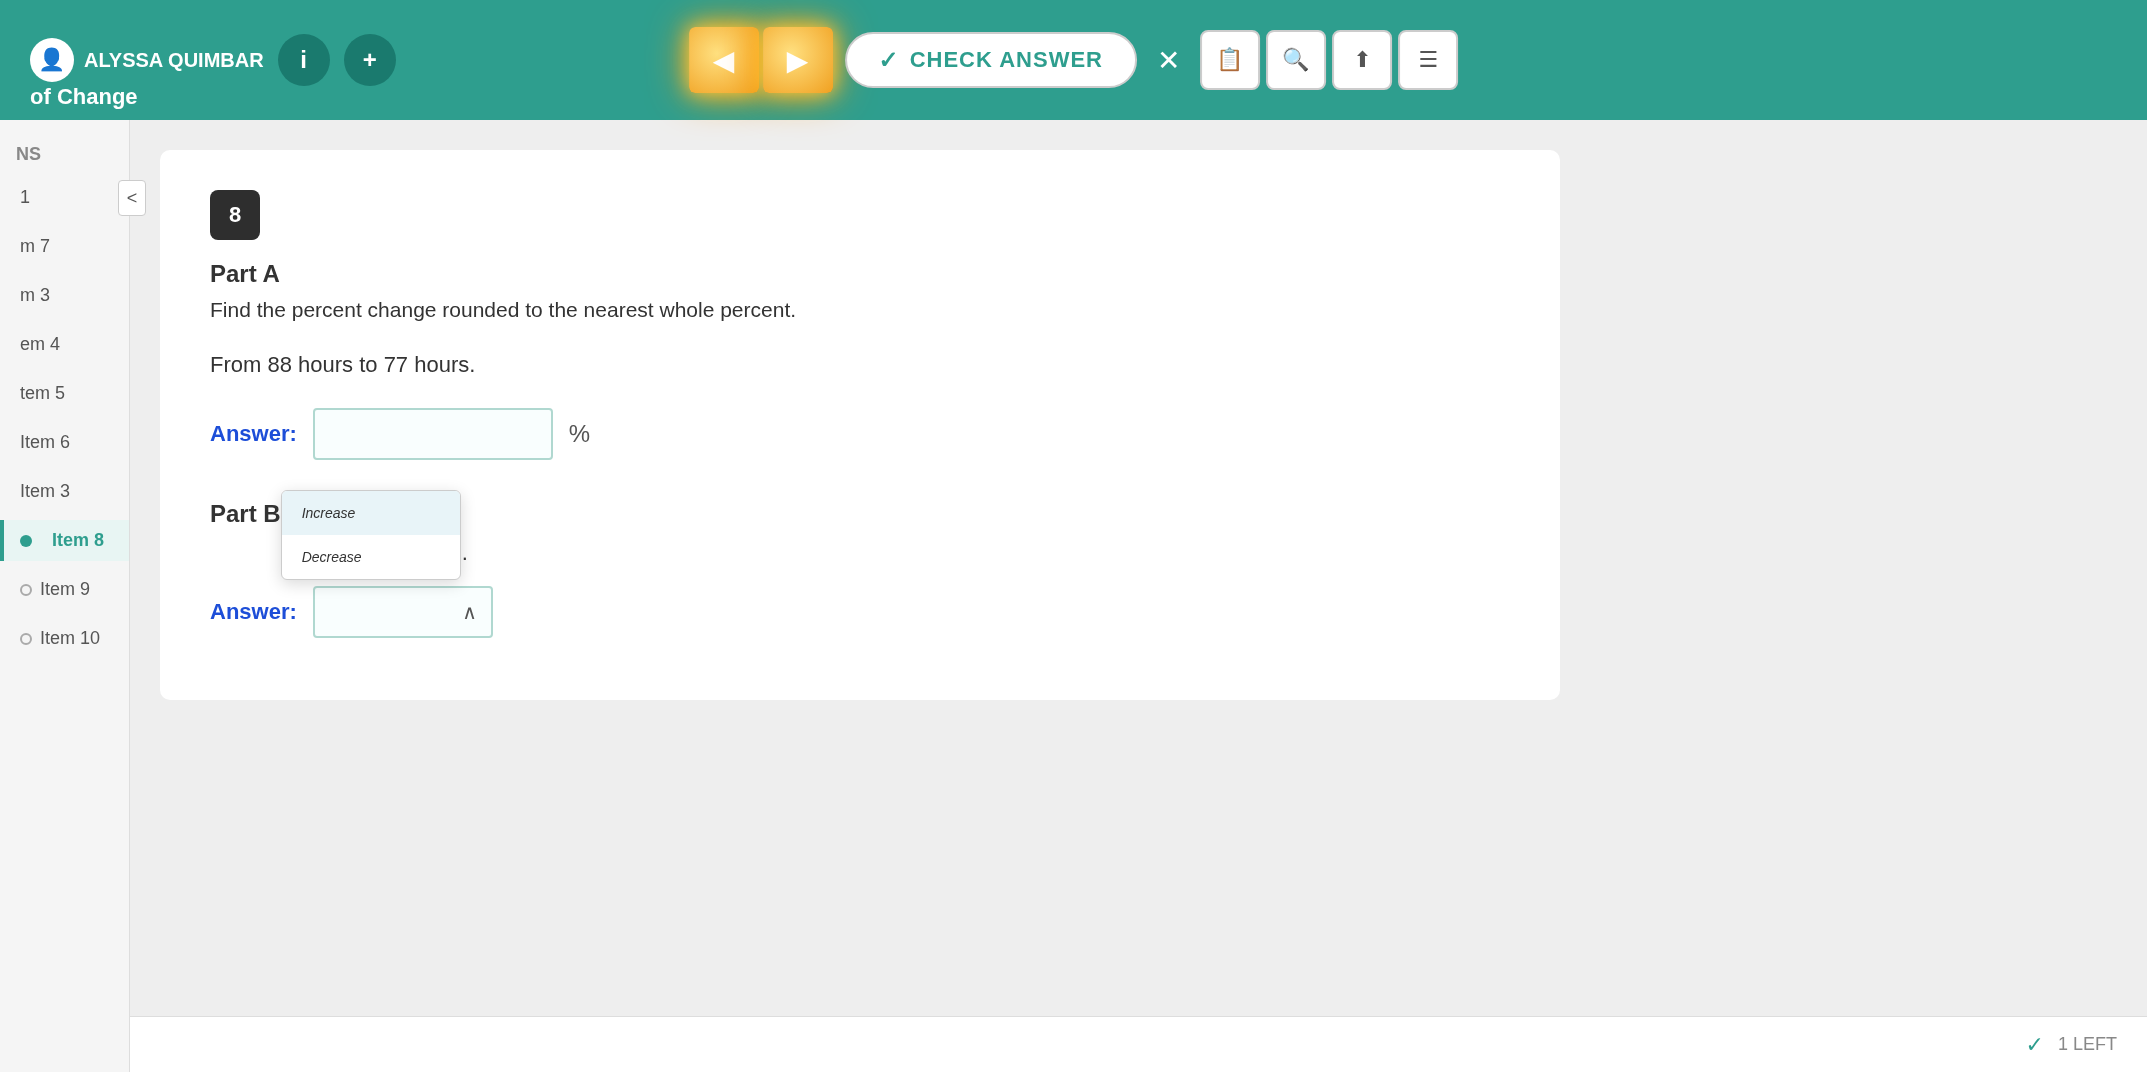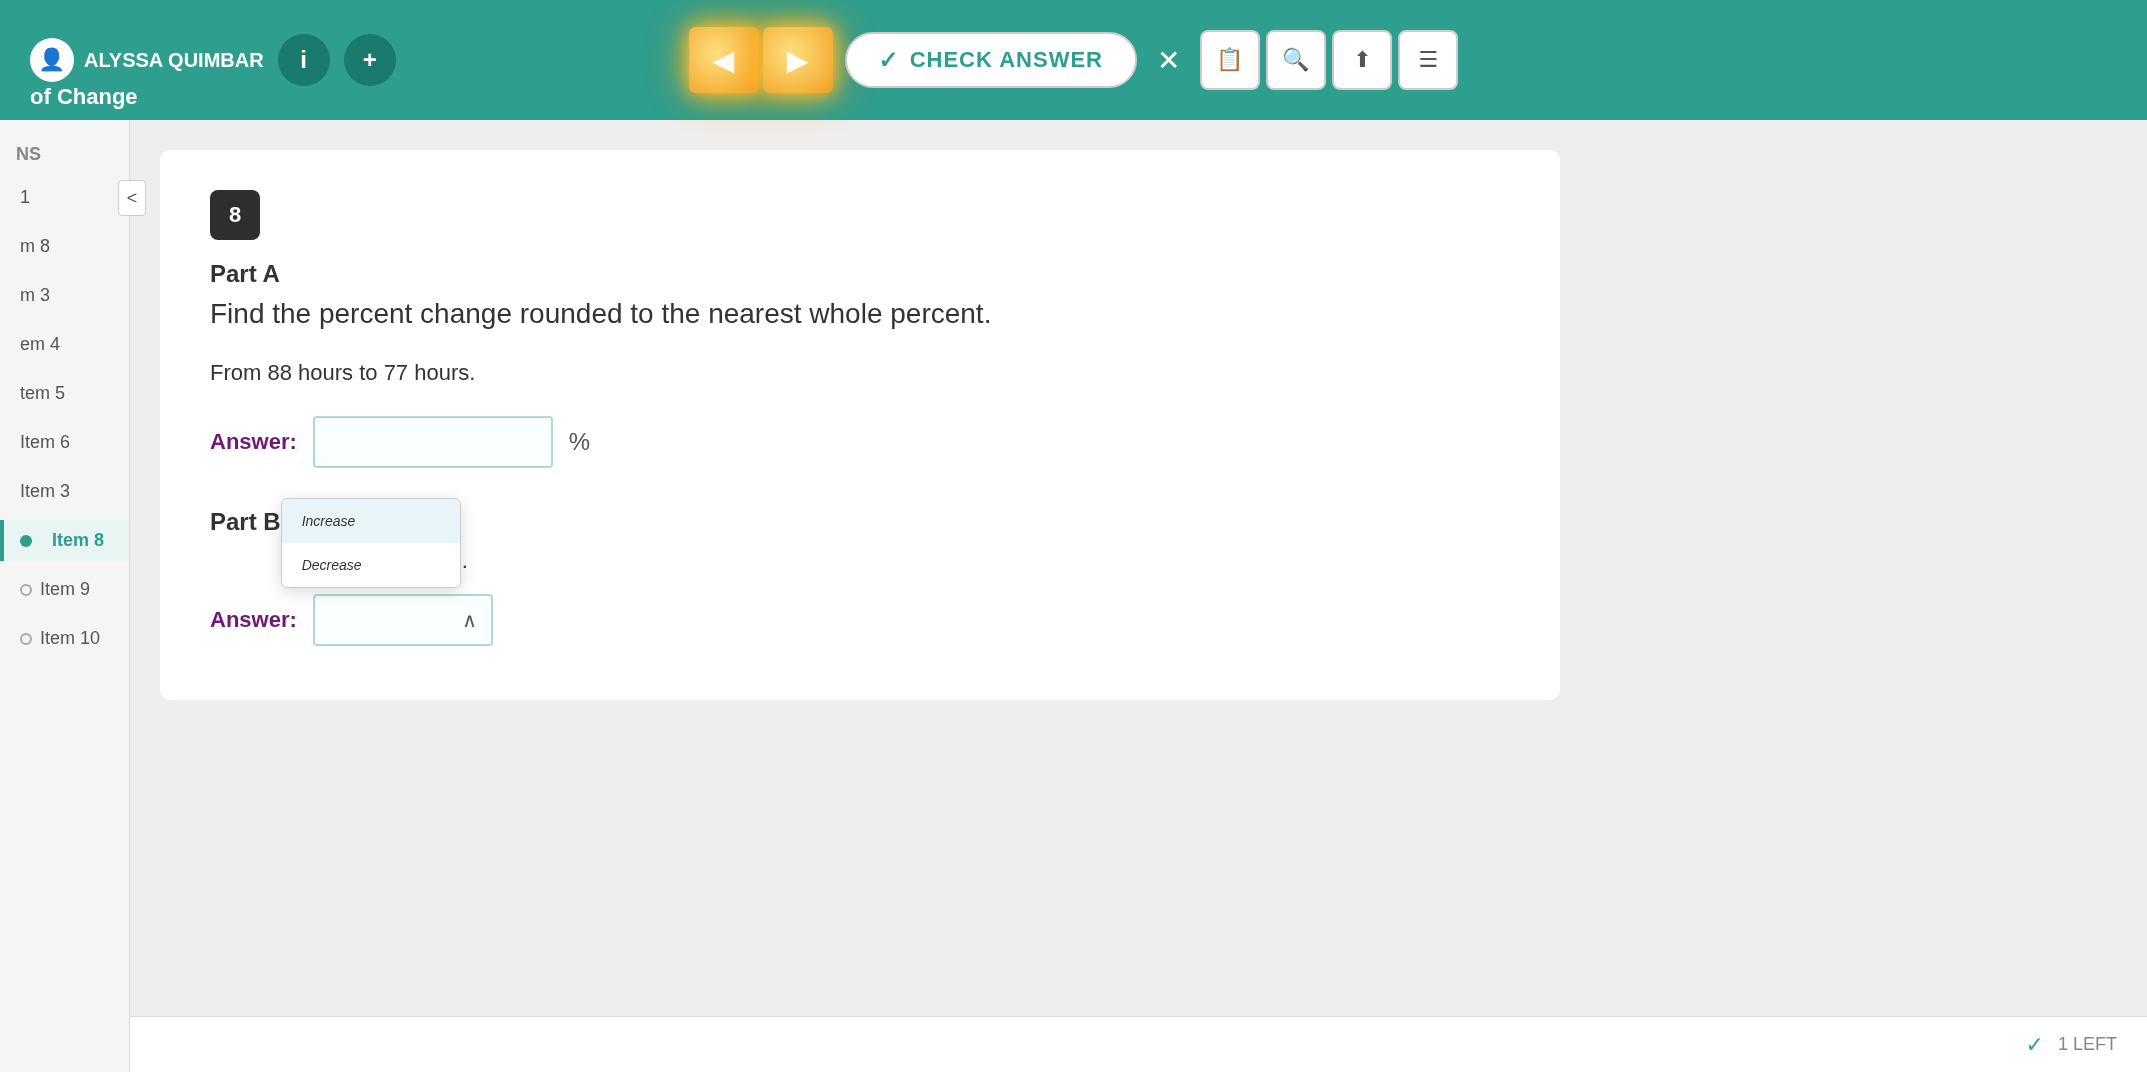--- a/index.html
+++ b/index.html
@@ -238,39 +238,39 @@
       font-weight: 700;
       margin-bottom: 20px;
     }
     .part-label {
       font-size: 24px;
       font-weight: 700;
       color: #333;
       margin-bottom: 10px;
     }
     .question-text {
-      font-size: 28px;
+      font-size: 21px;
       color: #333;
       margin-bottom: 30px;
     }
     .from-text {
       font-size: 22px;
       color: #333;
       margin-bottom: 30px;
     }
     .answer-row {
       display: flex;
       align-items: center;
       gap: 16px;
       margin-bottom: 40px;
     }
     .answer-label {
       font-size: 22px;
       font-weight: 700;
-      color: #701a75;
+      color: #1d4ed8;
     }
     .answer-input {
       border: 2px solid #b0d8d0;
       border-radius: 4px;
       width: 240px;
       height: 52px;
       font-size: 20px;
       padding: 0 12px;
       outline: none;
       background: #f9fefe;
@@ -416,21 +416,21 @@
 
 <div class="main-layout">
 
   <div class="sidebar">
     <div class="section-label">NS</div>
 
     <div class="sidebar-item">
       <span>1</span>
     </div>
     <div class="sidebar-item">
-      <span>m 8</span>
+      <span>m 7</span>
     </div>
     <div class="sidebar-item">
       <span>m 3</span>
     </div>
     <div class="sidebar-item">
       <span>em 4</span>
     </div>
     <div class="sidebar-item">
       <span>tem 5</span>
     </div>

